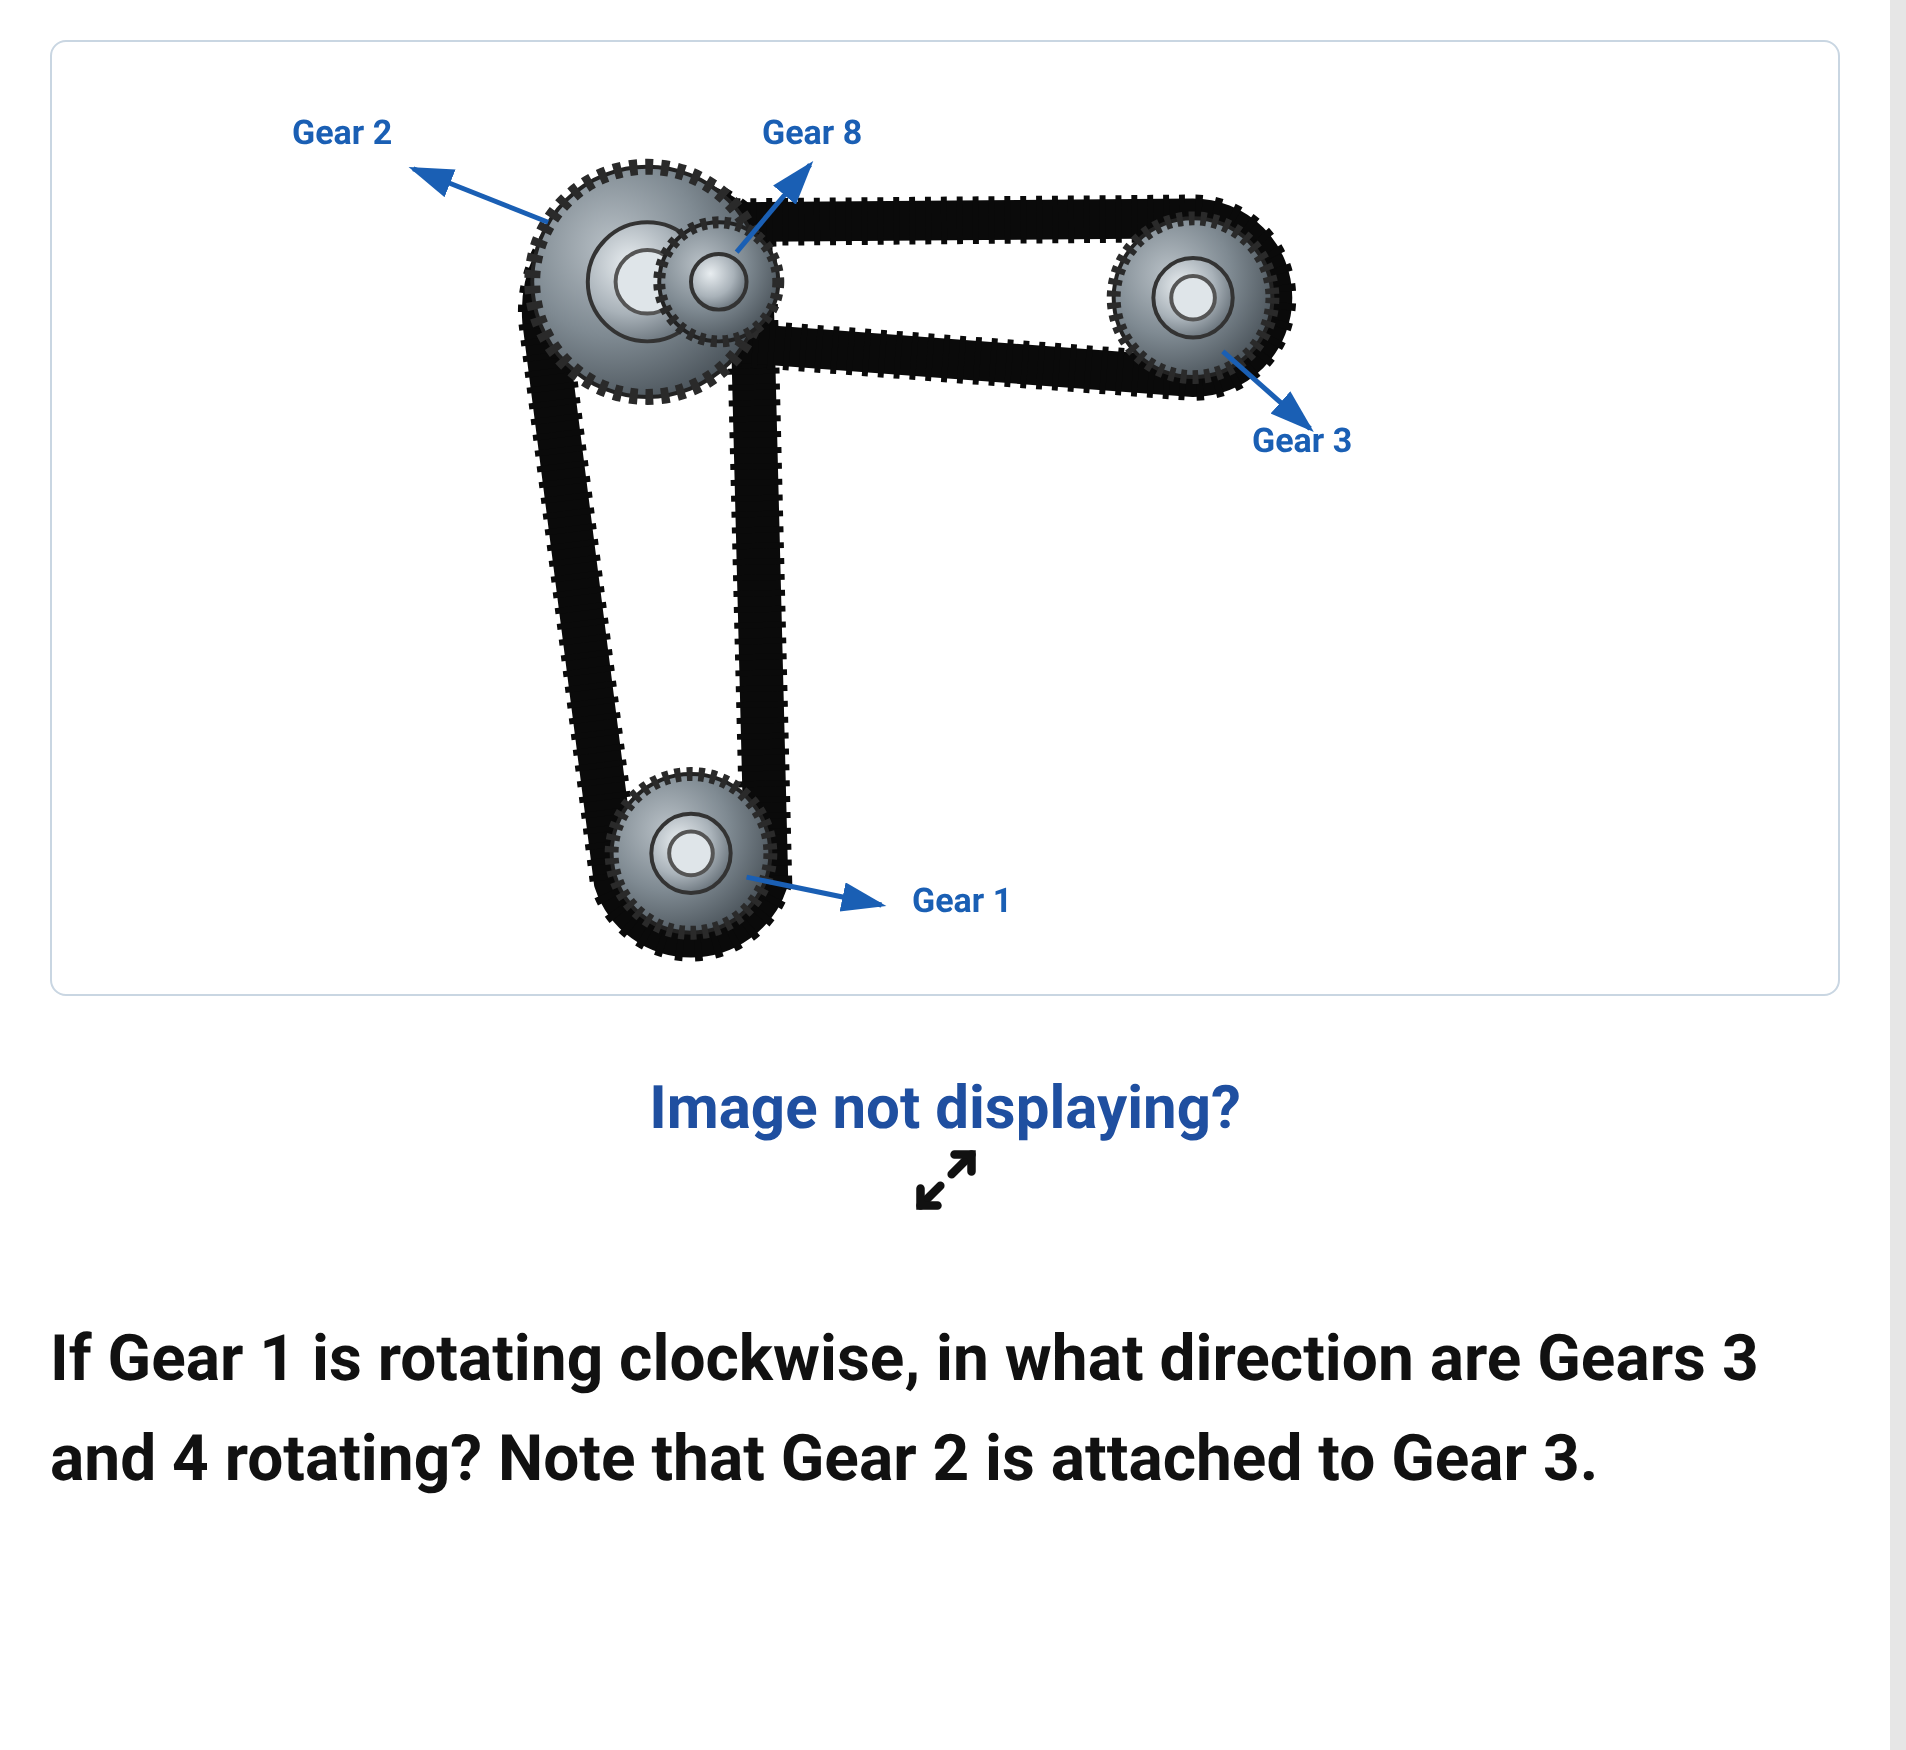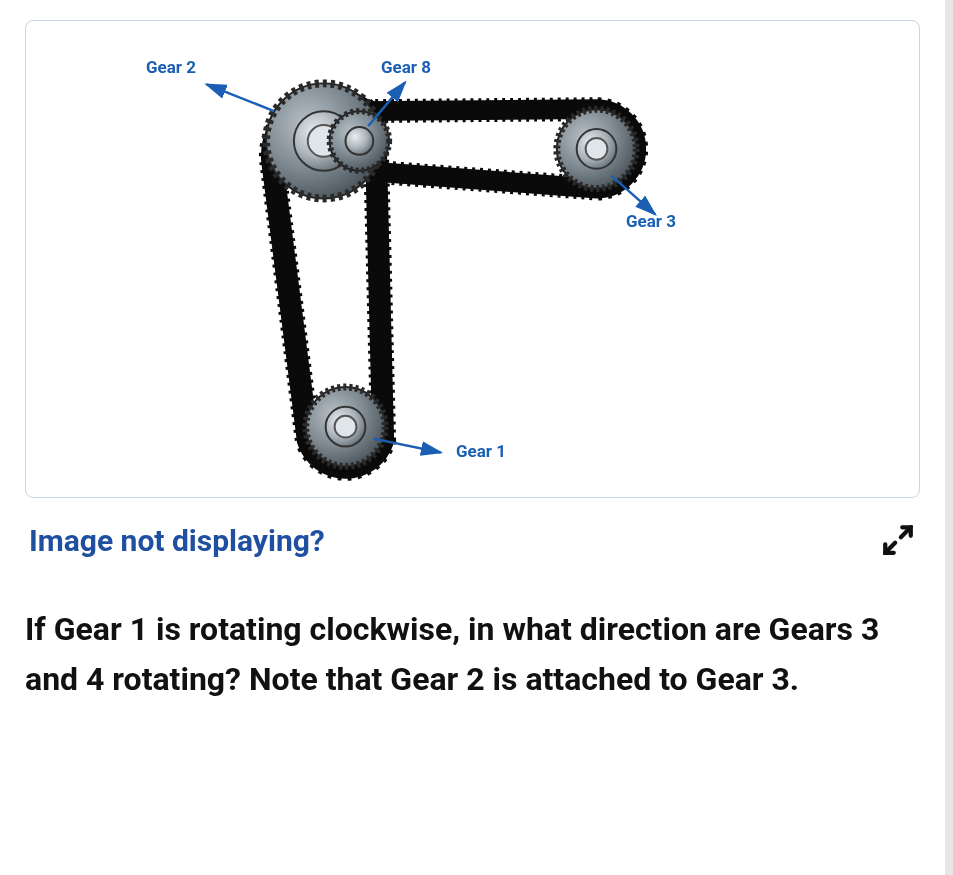--- a/index.html
+++ b/index.html
@@ -34,22 +34,23 @@
   }
   .label-gear2 { left: 120px; top: 36px; }
   .label-gear3 { left: 355px; top: 36px; }
   .label-gear4 { left: 600px; top: 190px; }
   .label-gear1 { left: 430px; top: 420px; }
 
   .below-row {
     display: flex;
     align-items: center;
     justify-content: space-between;
-    margin-top: 24px;
+    margin-top: 39px;
     padding: 0 4px;
+    flex-direction: column;
   }
   .link-text {
     color: #1f4fa0;
     font-weight: 700;
     font-size: 30px;
     cursor: pointer;
     text-decoration: none;
   }
   .expand-icon {
     width: 36px;

